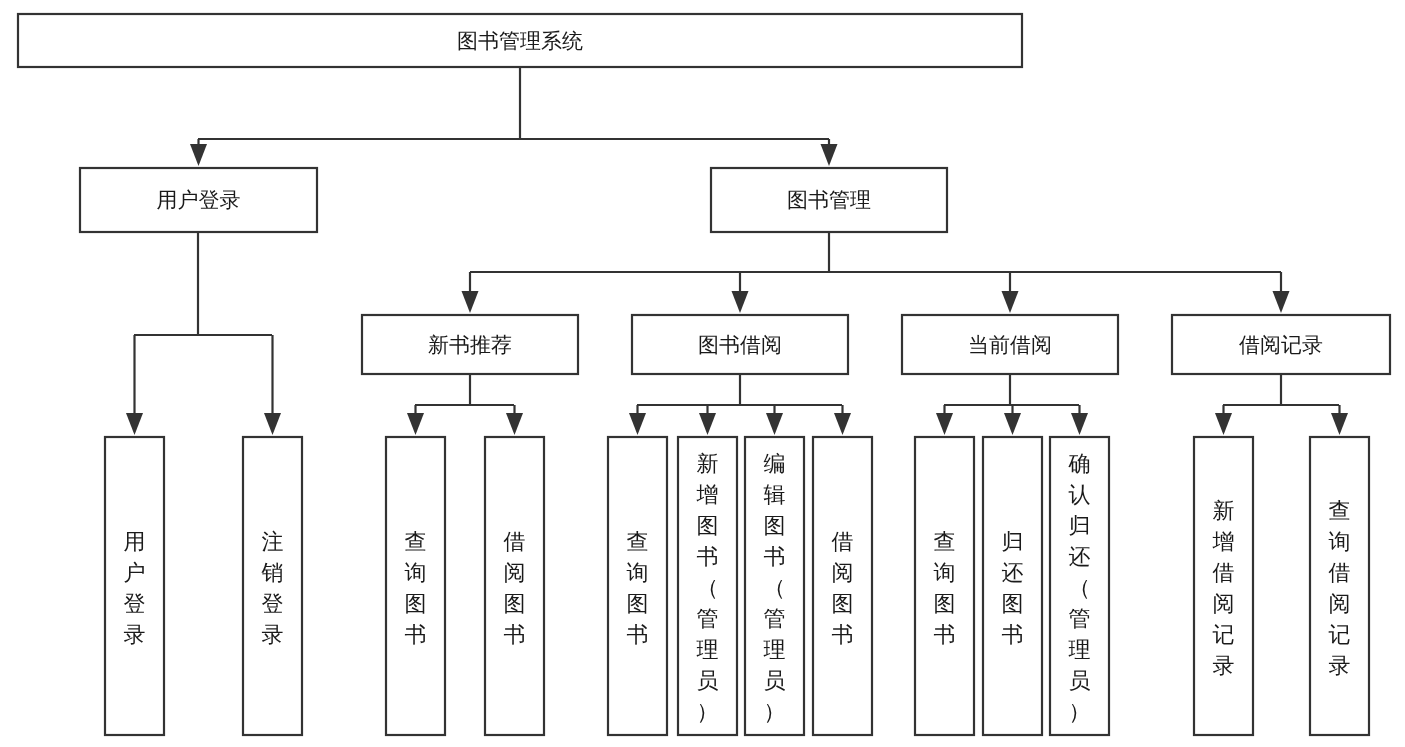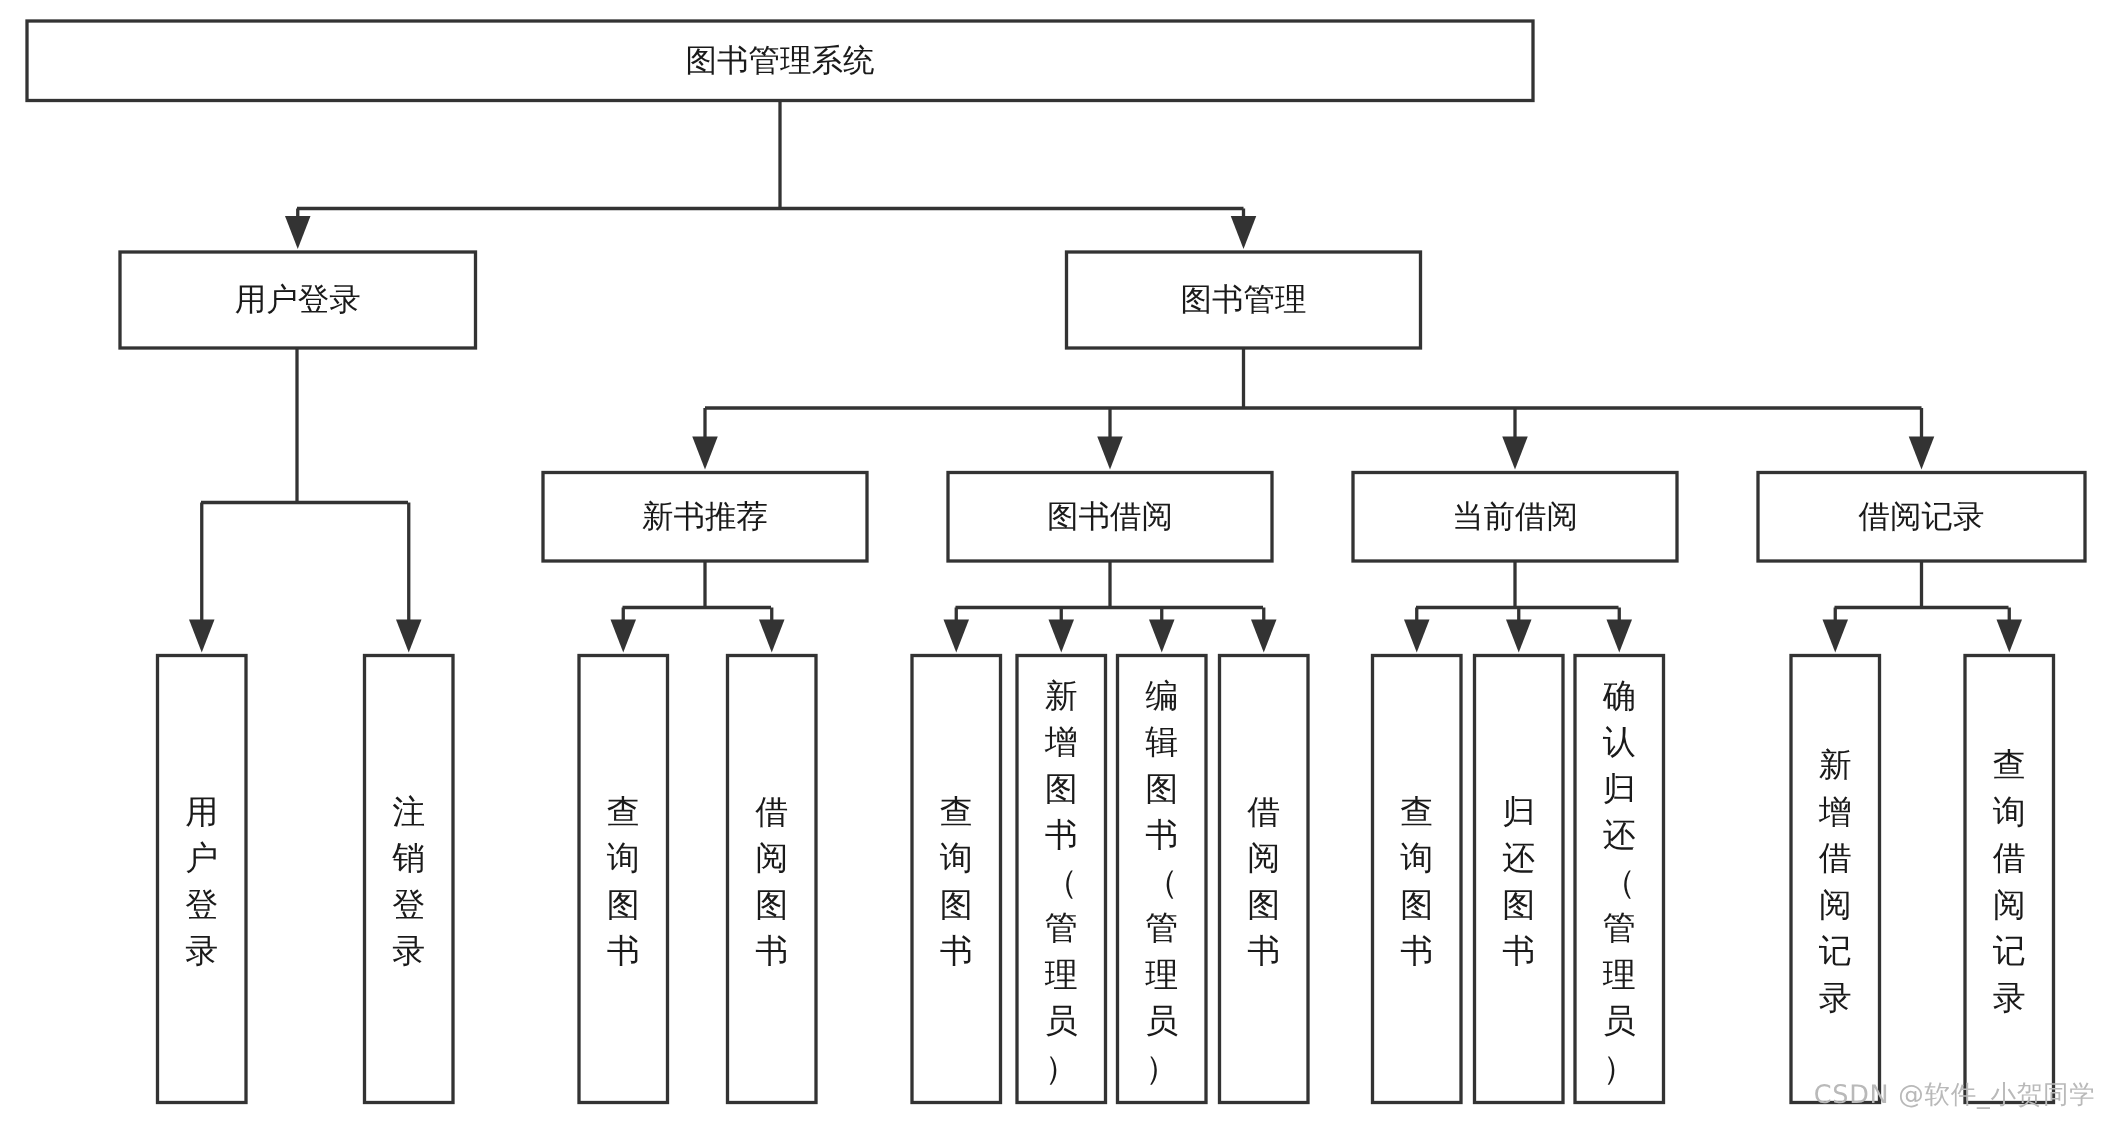--- a/index.html
+++ b/index.html
@@ -217,15 +217,14 @@
           <rect class="node-box" x="1194" y="437" width="59" height="298"></rect>
           <text class="node-label-leaf" x="1223.5" y="517.5"><tspan x="1223.5" dy="0">新</tspan><tspan x="1223.5" dy="31">增</tspan><tspan x="1223.5" dy="31">借</tspan><tspan x="1223.5" dy="31">阅</tspan><tspan x="1223.5" dy="31">记</tspan><tspan x="1223.5" dy="31">录</tspan></text>
         </g>
         <g>
           <rect class="node-box" x="1310" y="437" width="59" height="298"></rect>
           <text class="node-label-leaf" x="1339.5" y="517.5"><tspan x="1339.5" dy="0">查</tspan><tspan x="1339.5" dy="31">询</tspan><tspan x="1339.5" dy="31">借</tspan><tspan x="1339.5" dy="31">阅</tspan><tspan x="1339.5" dy="31">记</tspan><tspan x="1339.5" dy="31">录</tspan></text>
         </g>
       </g>
   </svg>
 
-  <div class="watermark">CSDN @软件_小贺同学</div>
 
 </div>
 
 </body></html>

